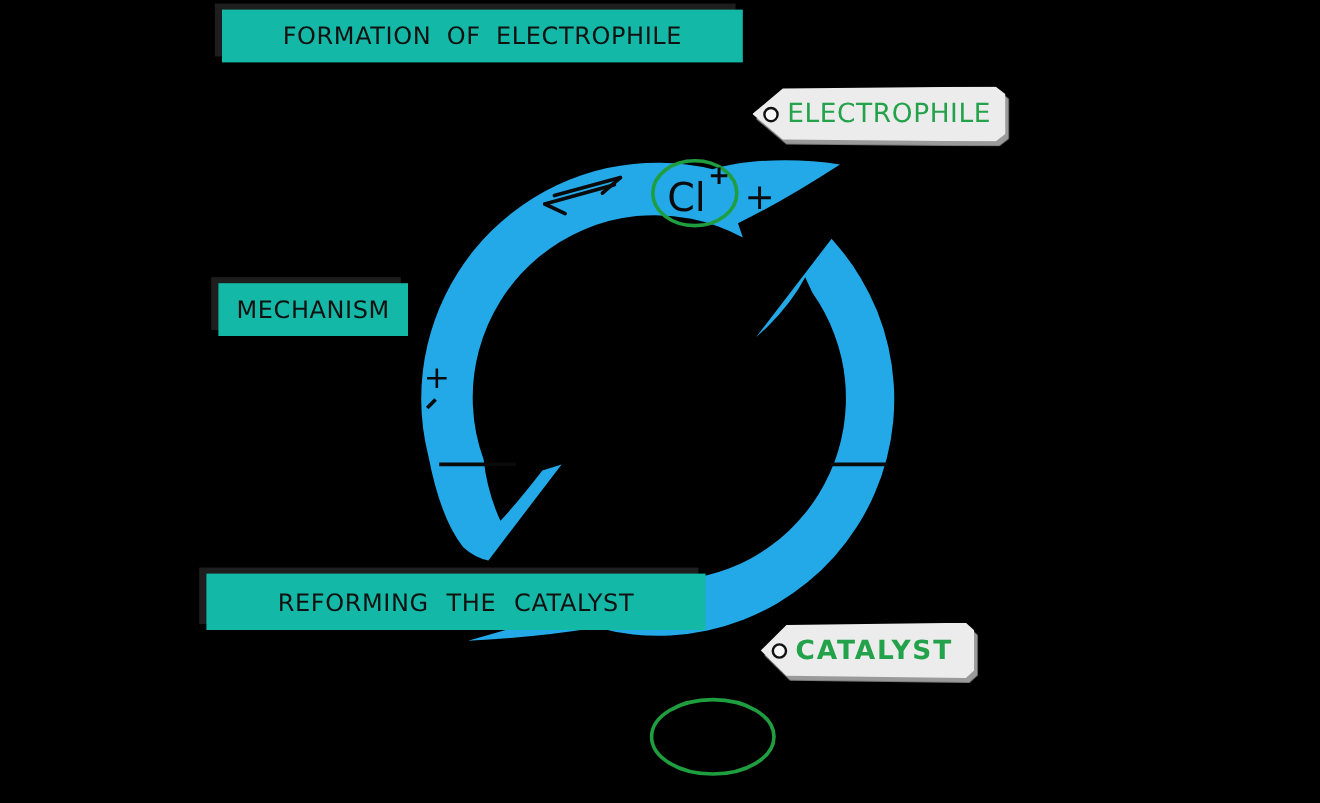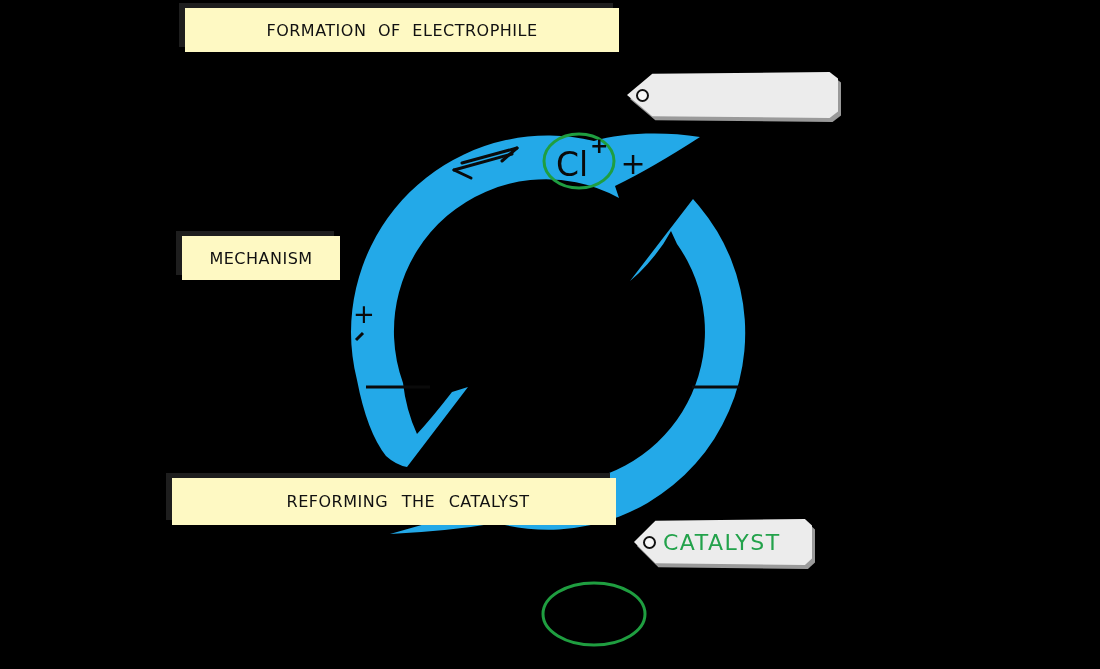--- a/index.html
+++ b/index.html
@@ -3,21 +3,21 @@
 <meta charset="utf-8">
 <style>
   html,body{margin:0;padding:0;background:#000;}
   #stage{
     position:relative;width:1100px;height:669px;background:#000;
     font-family:"DejaVu Sans", sans-serif;overflow:hidden;
   }
   #diagram-svg{position:absolute;left:0;top:0;}
   .label-box{
     position:absolute;display:flex;align-items:center;justify-content:center;
-    background:#fef9c3;color:#111;font-size:16px;letter-spacing:0.5px;
+    background:#14b8a6;color:#111;font-size:20px;letter-spacing:0.5px;
     box-shadow:-6px -5px 0 #1e1e1e;white-space:nowrap;
   }
   .tag-wrap{position:absolute;filter:drop-shadow(3px 4px 0 #9a9a9a);}
   .tag{
     position:relative;display:flex;align-items:center;background:#ECECEC;
     clip-path:polygon(0 50%, 12% 4%, 96% 0, 100% 14%, 100% 86%, 96% 100%, 12% 96%);
     height:46px;
   }
   .tag-ring{
     width:9px;height:9px;border:2.5px solid #111;border-radius:50%;
@@ -89,30 +89,31 @@
   </svg>
 
   <div class="label-box" style="left:185px;top:8px;width:434px;height:44px;word-spacing:6px;">
     <span>FORMATION OF ELECTROPHILE</span>
   </div>
 
   <div class="label-box" style="left:182px;top:236px;width:158px;height:44px;">
     <span>MECHANISM</span>
   </div>
 
-  <div class="label-box" style="left:172px;top:478px;width:416px;height:47px;word-spacing:8px;padding-left:28px;">
+  <div class="label-box" style="left:172px;top:478px;width:416px;height:47px;word-spacing:8px;">
     <span>REFORMING  THE  CATALYST</span>
   </div>
 
   <div class="tag-wrap" style="left:627px;top:72px;">
     <div class="tag" style="width:211px;">
       <span class="tag-ring"></span>
+      <span class="tag-text">ELECTROPHILE</span>
     </div>
   </div>
 
   <div class="tag-wrap" style="left:634px;top:519px;">
     <div class="tag" style="width:178px;">
       <span class="tag-ring"></span>
-      <span class="tag-text" style="letter-spacing:1.5px;">CATALYST</span>
+      <span class="tag-text" style="letter-spacing:1.5px;font-weight:bold;">CATALYST</span>
     </div>
   </div>
 
 </div>
 
 </body></html>

